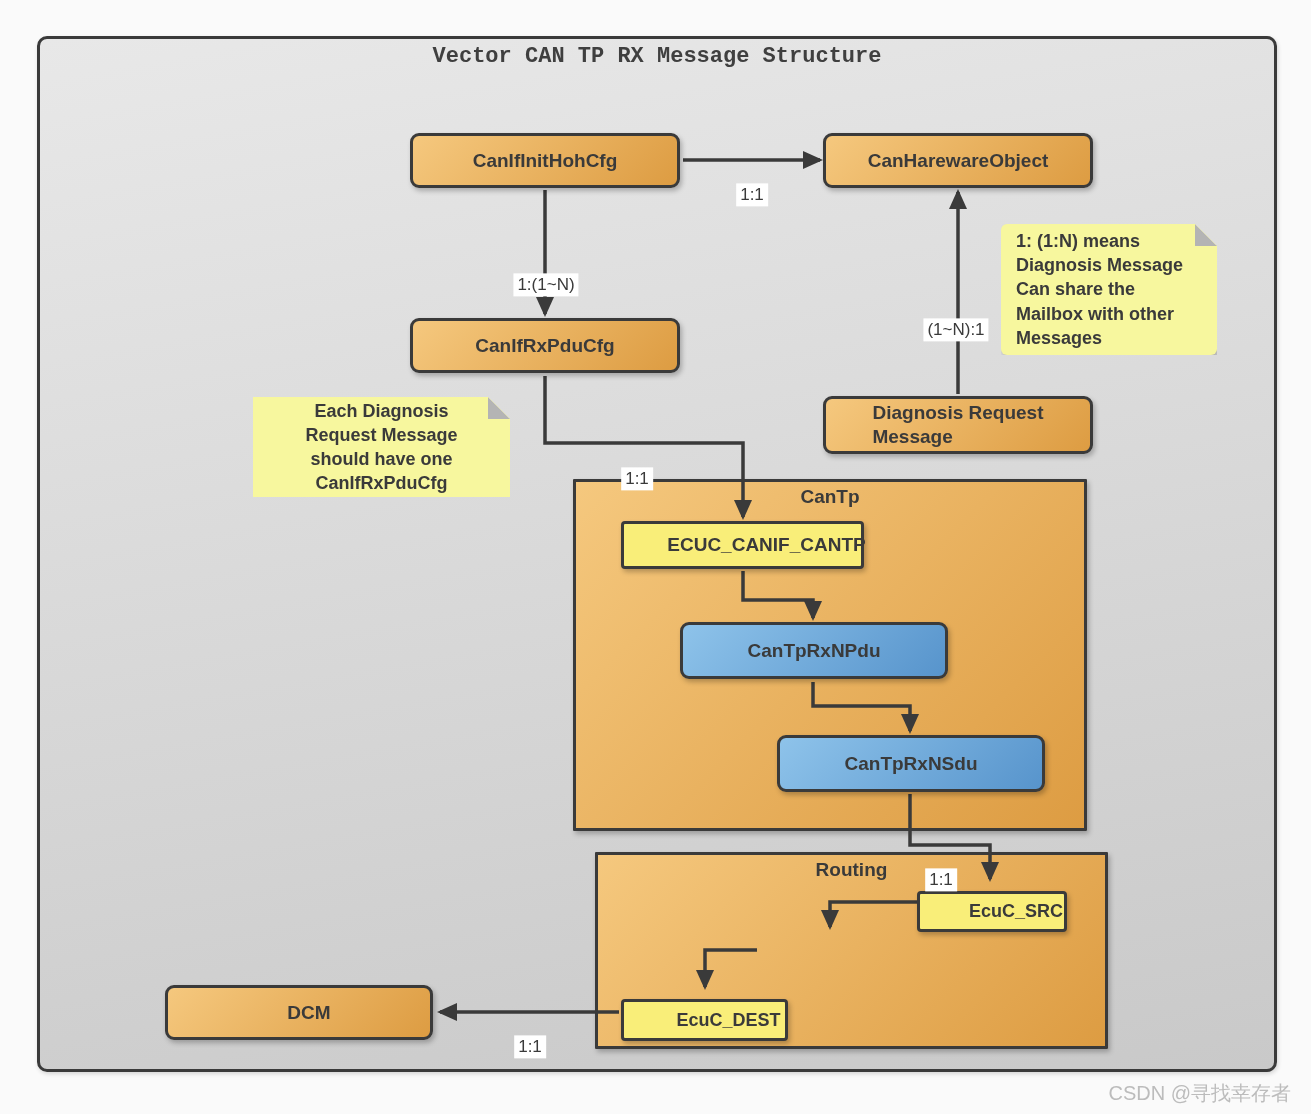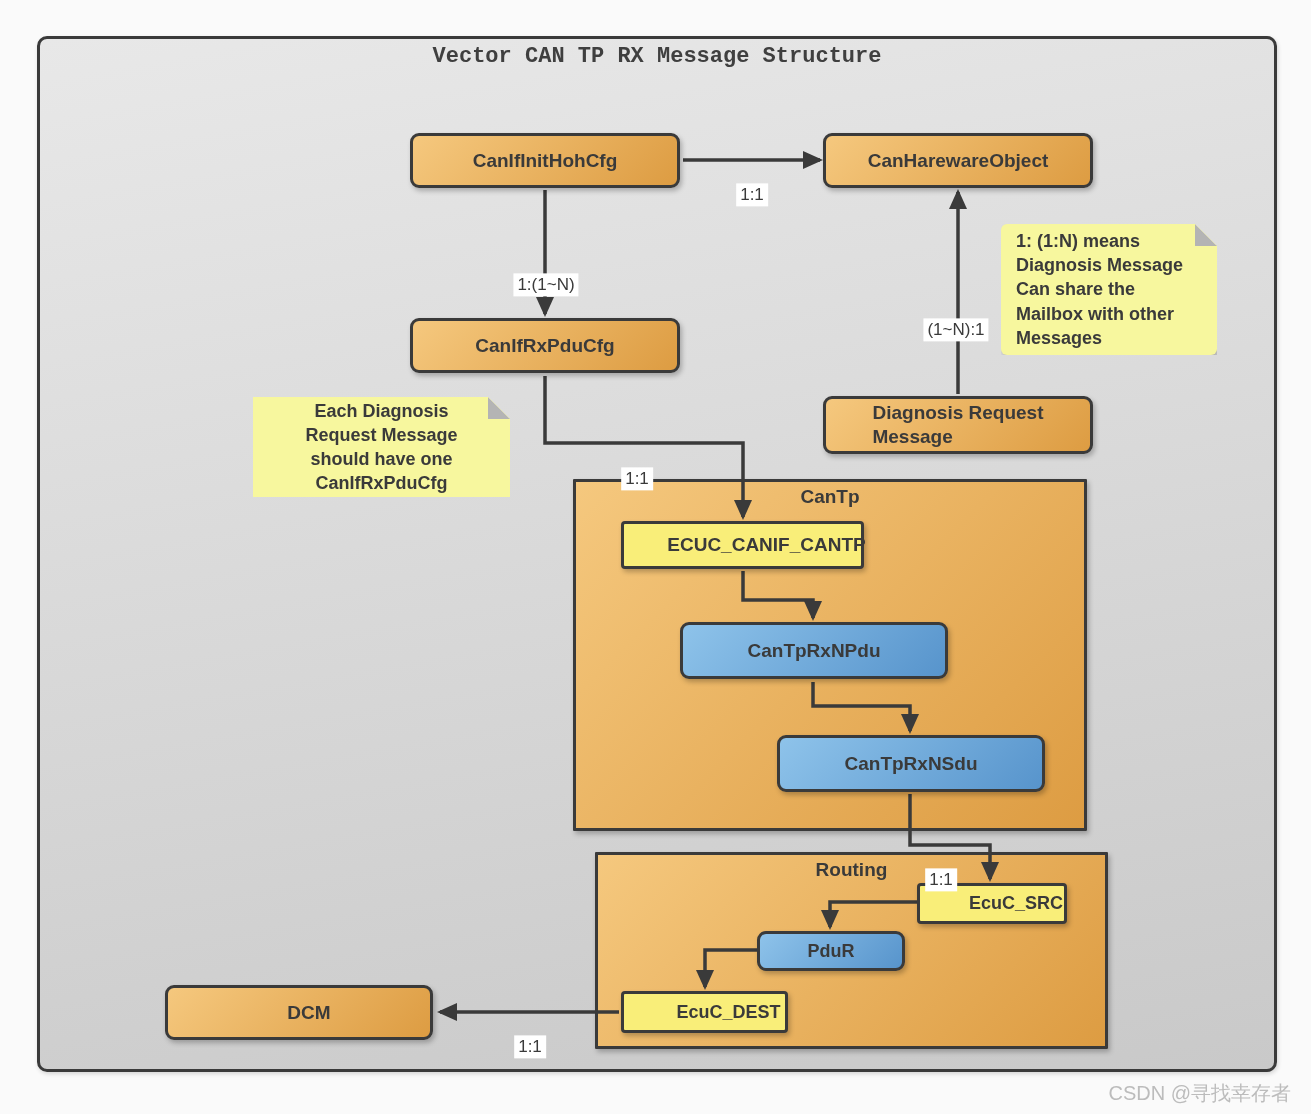--- a/index.html
+++ b/index.html
@@ -23,21 +23,21 @@
     box-shadow:2px 3px 5px rgba(0,0,0,.25);}
   .group-label{position:absolute;top:4px;left:0;width:100%;text-align:center;
     font-size:19px;font-weight:bold;color:var(--stroke);}
   .node{position:absolute;z-index:3;display:flex;align-items:center;justify-content:center;
     text-align:left;font-weight:bold;color:var(--stroke);border:3px solid var(--stroke);
     font-size:19px;line-height:1.25;white-space:pre-line;
     box-shadow:2px 3px 5px rgba(0,0,0,.25);}
   .node.orange{background:linear-gradient(135deg,var(--orange-light) 0%,var(--orange-dark) 100%);border-radius:9px;}
   .node.blue{background:linear-gradient(135deg,var(--blue-light) 0%,var(--blue-dark) 100%);border-radius:9px;}
   .node.yellow{background:var(--yellow);border-radius:4px;padding-left:48px;}
-  .node.small{font-size:18px;}
+  .node.small{font-size:18px;margin-top:8px;}
   .edge-label{position:absolute;z-index:4;transform:translate(-50%,-50%);
     background:#ffffff;color:var(--stroke);font-size:17px;line-height:1.25;
     padding:1px 4px;white-space:nowrap;margin-top:35px;}
   .note{position:absolute;z-index:3;background:var(--note-yellow);color:var(--stroke);
     font-weight:bold;font-size:18px;line-height:1.34;white-space:pre-line;
     clip-path:polygon(0 0,calc(100% - 22px) 0,100% 22px,100% 100%,0 100%);
     box-shadow:2px 3px 5px rgba(0,0,0,.2);}
   .note .fold{position:absolute;right:0;top:0;width:22px;height:22px;background:#b4b4b4;
     clip-path:polygon(0 0,100% 100%,0 100%);}
   .note .note-text{position:absolute;left:0;top:0;width:100%;height:100%;
@@ -82,21 +82,20 @@
 
   <div class="node orange" style="left:410px;top:133px;width:270px;height:55px;">CanIfInitHohCfg</div>
   <div class="node orange" style="left:823px;top:133px;width:270px;height:55px;">CanHarewareObject</div>
   <div class="node orange" style="left:410px;top:318px;width:270px;height:55px;">CanIfRxPduCfg</div>
   <div class="node orange" style="left:823px;top:396px;width:270px;height:58px;">Diagnosis Request
 Message</div>
   <div class="node yellow" style="left:621px;top:521px;width:243px;height:48px;">ECUC_CANIF_CANTP</div>
   <div class="node blue" style="left:680px;top:622px;width:268px;height:57px;">CanTpRxNPdu</div>
   <div class="node blue" style="left:777px;top:735px;width:268px;height:57px;">CanTpRxNSdu</div>
   <div class="node yellow small" style="left:917px;top:883px;width:150px;height:41px;">EcuC_SRC</div>
-  <div class="node blue small" style="left:757px;top:931px;width:148px;height:40px;">PduR</div>
   <div class="node yellow small" style="left:621px;top:991px;width:167px;height:42px;">EcuC_DEST</div>
   <div class="node orange" style="left:165px;top:985px;width:268px;height:55px;padding-left:20px;">DCM</div>
 
   <div class="edge-label" style="left:752px;top:160px;">1:1</div>
   <div class="edge-label" style="left:546px;top:250px;">1:(1~N)</div>
   <div class="edge-label" style="left:956px;top:295px;">(1~N):1</div>
   <div class="edge-label" style="left:637px;top:444px;">1:1</div>
   <div class="edge-label" style="left:941px;top:845px;">1:1</div>
   <div class="edge-label" style="left:530px;top:1012px;">1:1</div>
 

